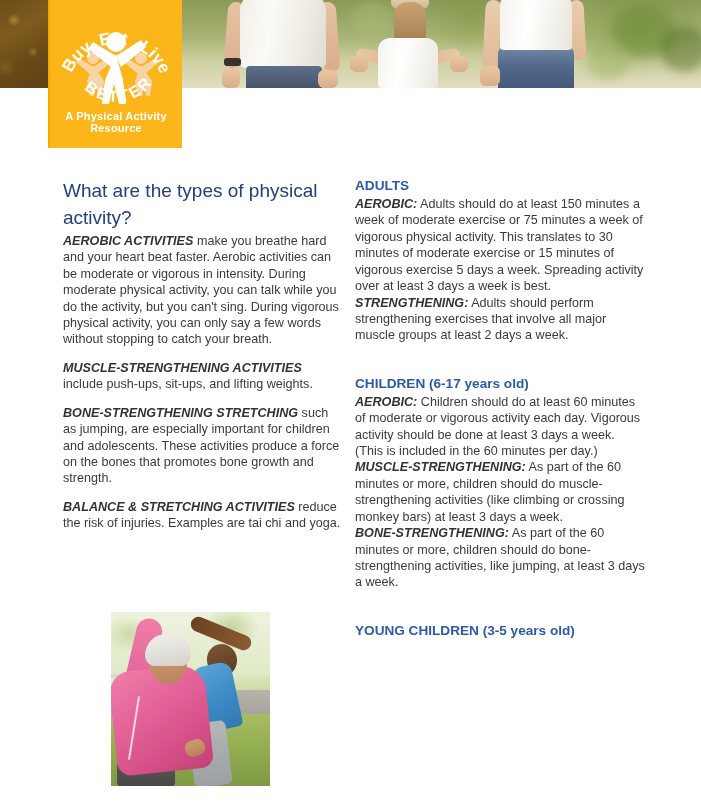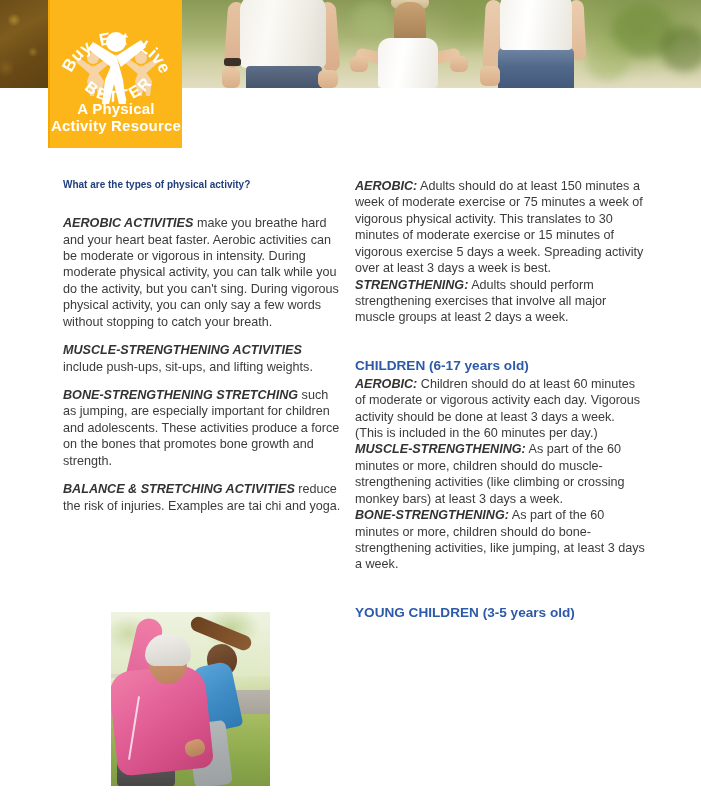--- a/index.html
+++ b/index.html
@@ -192,21 +192,21 @@
     transform: translate(-50%, -50%);
     width: 118px; height: 112px;
   }
 
   .logo-tagline {
     position: absolute;
     left: 0; right: 0;
     bottom: 14px;
     text-align: center;
     color: #ffffff;
-    font-size: 15px;
+    font-size: 11px;
     font-weight: bold;
     letter-spacing: .2px;
     font-family: "Liberation Sans", sans-serif;
   }
 
   
   .page-title {
     position: absolute;
     left: 217px; top: 112px;
     font-size: 29px;
@@ -218,25 +218,25 @@
 
   
   .col {
     position: absolute;
     top: 178px;
   }
   .col-left  { left: 63px;  width: 280px; }
   .col-right { left: 355px; width: 290px; }
 
   .col-heading {
-    font-size: 10px;
-    font-weight: bold;
+    font-size: 19px;
+    font-weight: normal;
     color: #22407d;
     line-height: 1.42;
-    margin-bottom: 23px;
+    margin-bottom: 1px;
     font-family: "Liberation Sans", sans-serif;
   }
 
   .para {
     font-size: 12.6px;
     line-height: 1.305;
     color: #3b3b3b;
     margin-bottom: 12px;
     font-family: "Liberation Sans", sans-serif;
     text-align: left;
@@ -464,20 +464,21 @@
       <span class="lead">BONE-STRENGTHENING STRETCHING</span><span> such as jumping, are especially important for children and adolescents. These activities produce a force on the bones that promotes bone growth and strength.</span>
     </p>
 
     <p class="para">
       <span class="lead">BALANCE &amp; STRETCHING ACTIVITIES</span><span> reduce the risk of injuries. Examples are tai chi and yoga.</span>
     </p>
   </div>
 
   <div class="col col-right">
 
+    <h3 class="sub-heading">ADULTS</h3>
     <p class="para tight">
       <span class="lead">AEROBIC:</span><span> Adults should do at least 150 minutes a week of moderate exercise or 75 minutes a week of vigorous physical activity. This translates to 30 minutes of moderate exercise or 15 minutes of vigorous exercise 5 days a week. Spreading activity over at least 3 days a week is best.</span>
     </p>
     <p class="para tight">
       <span class="lead">STRENGTHENING:</span><span> Adults should perform strengthening exercises that involve all major muscle groups at least 2 days a week.</span>
     </p>
 
     <h3 class="sub-heading spaced">CHILDREN (6-17 years old)</h3>
     <p class="para tight">
       <span class="lead">AEROBIC:</span><span> Children should do at least 60 minutes of moderate or vigorous activity each day. Vigorous activity should be done at least 3 days a week. (This is included in the 60 minutes per day.)</span>

